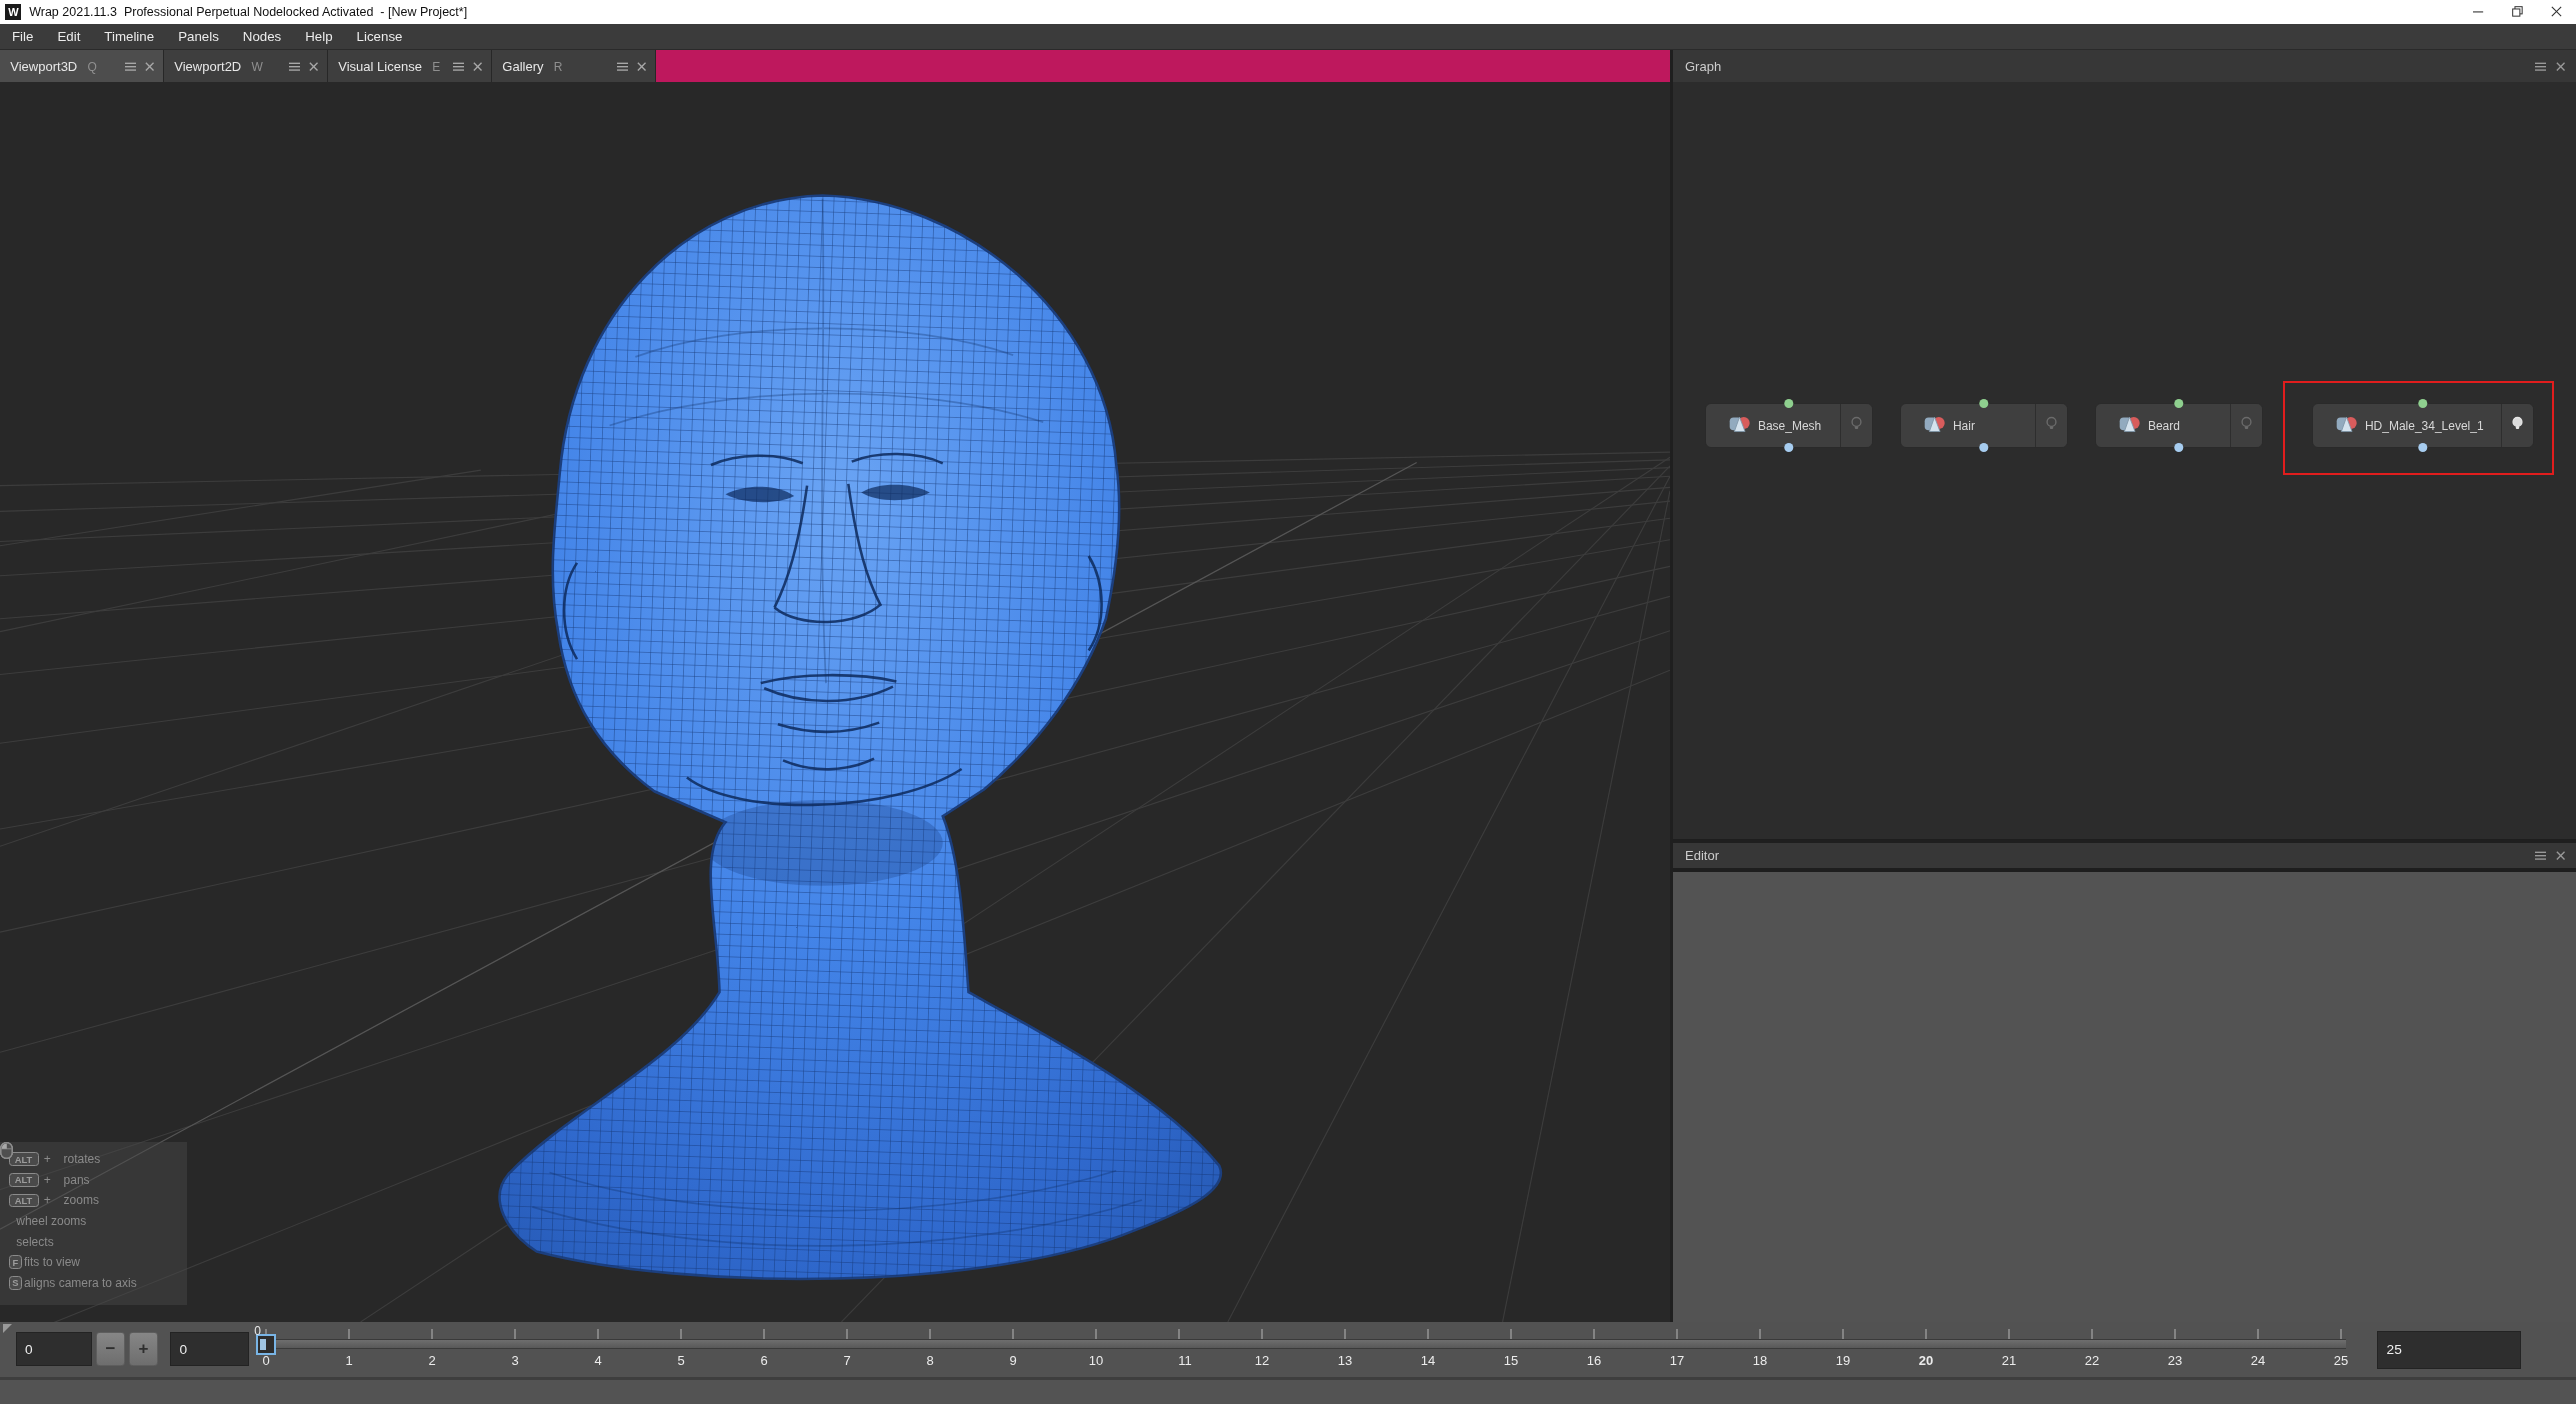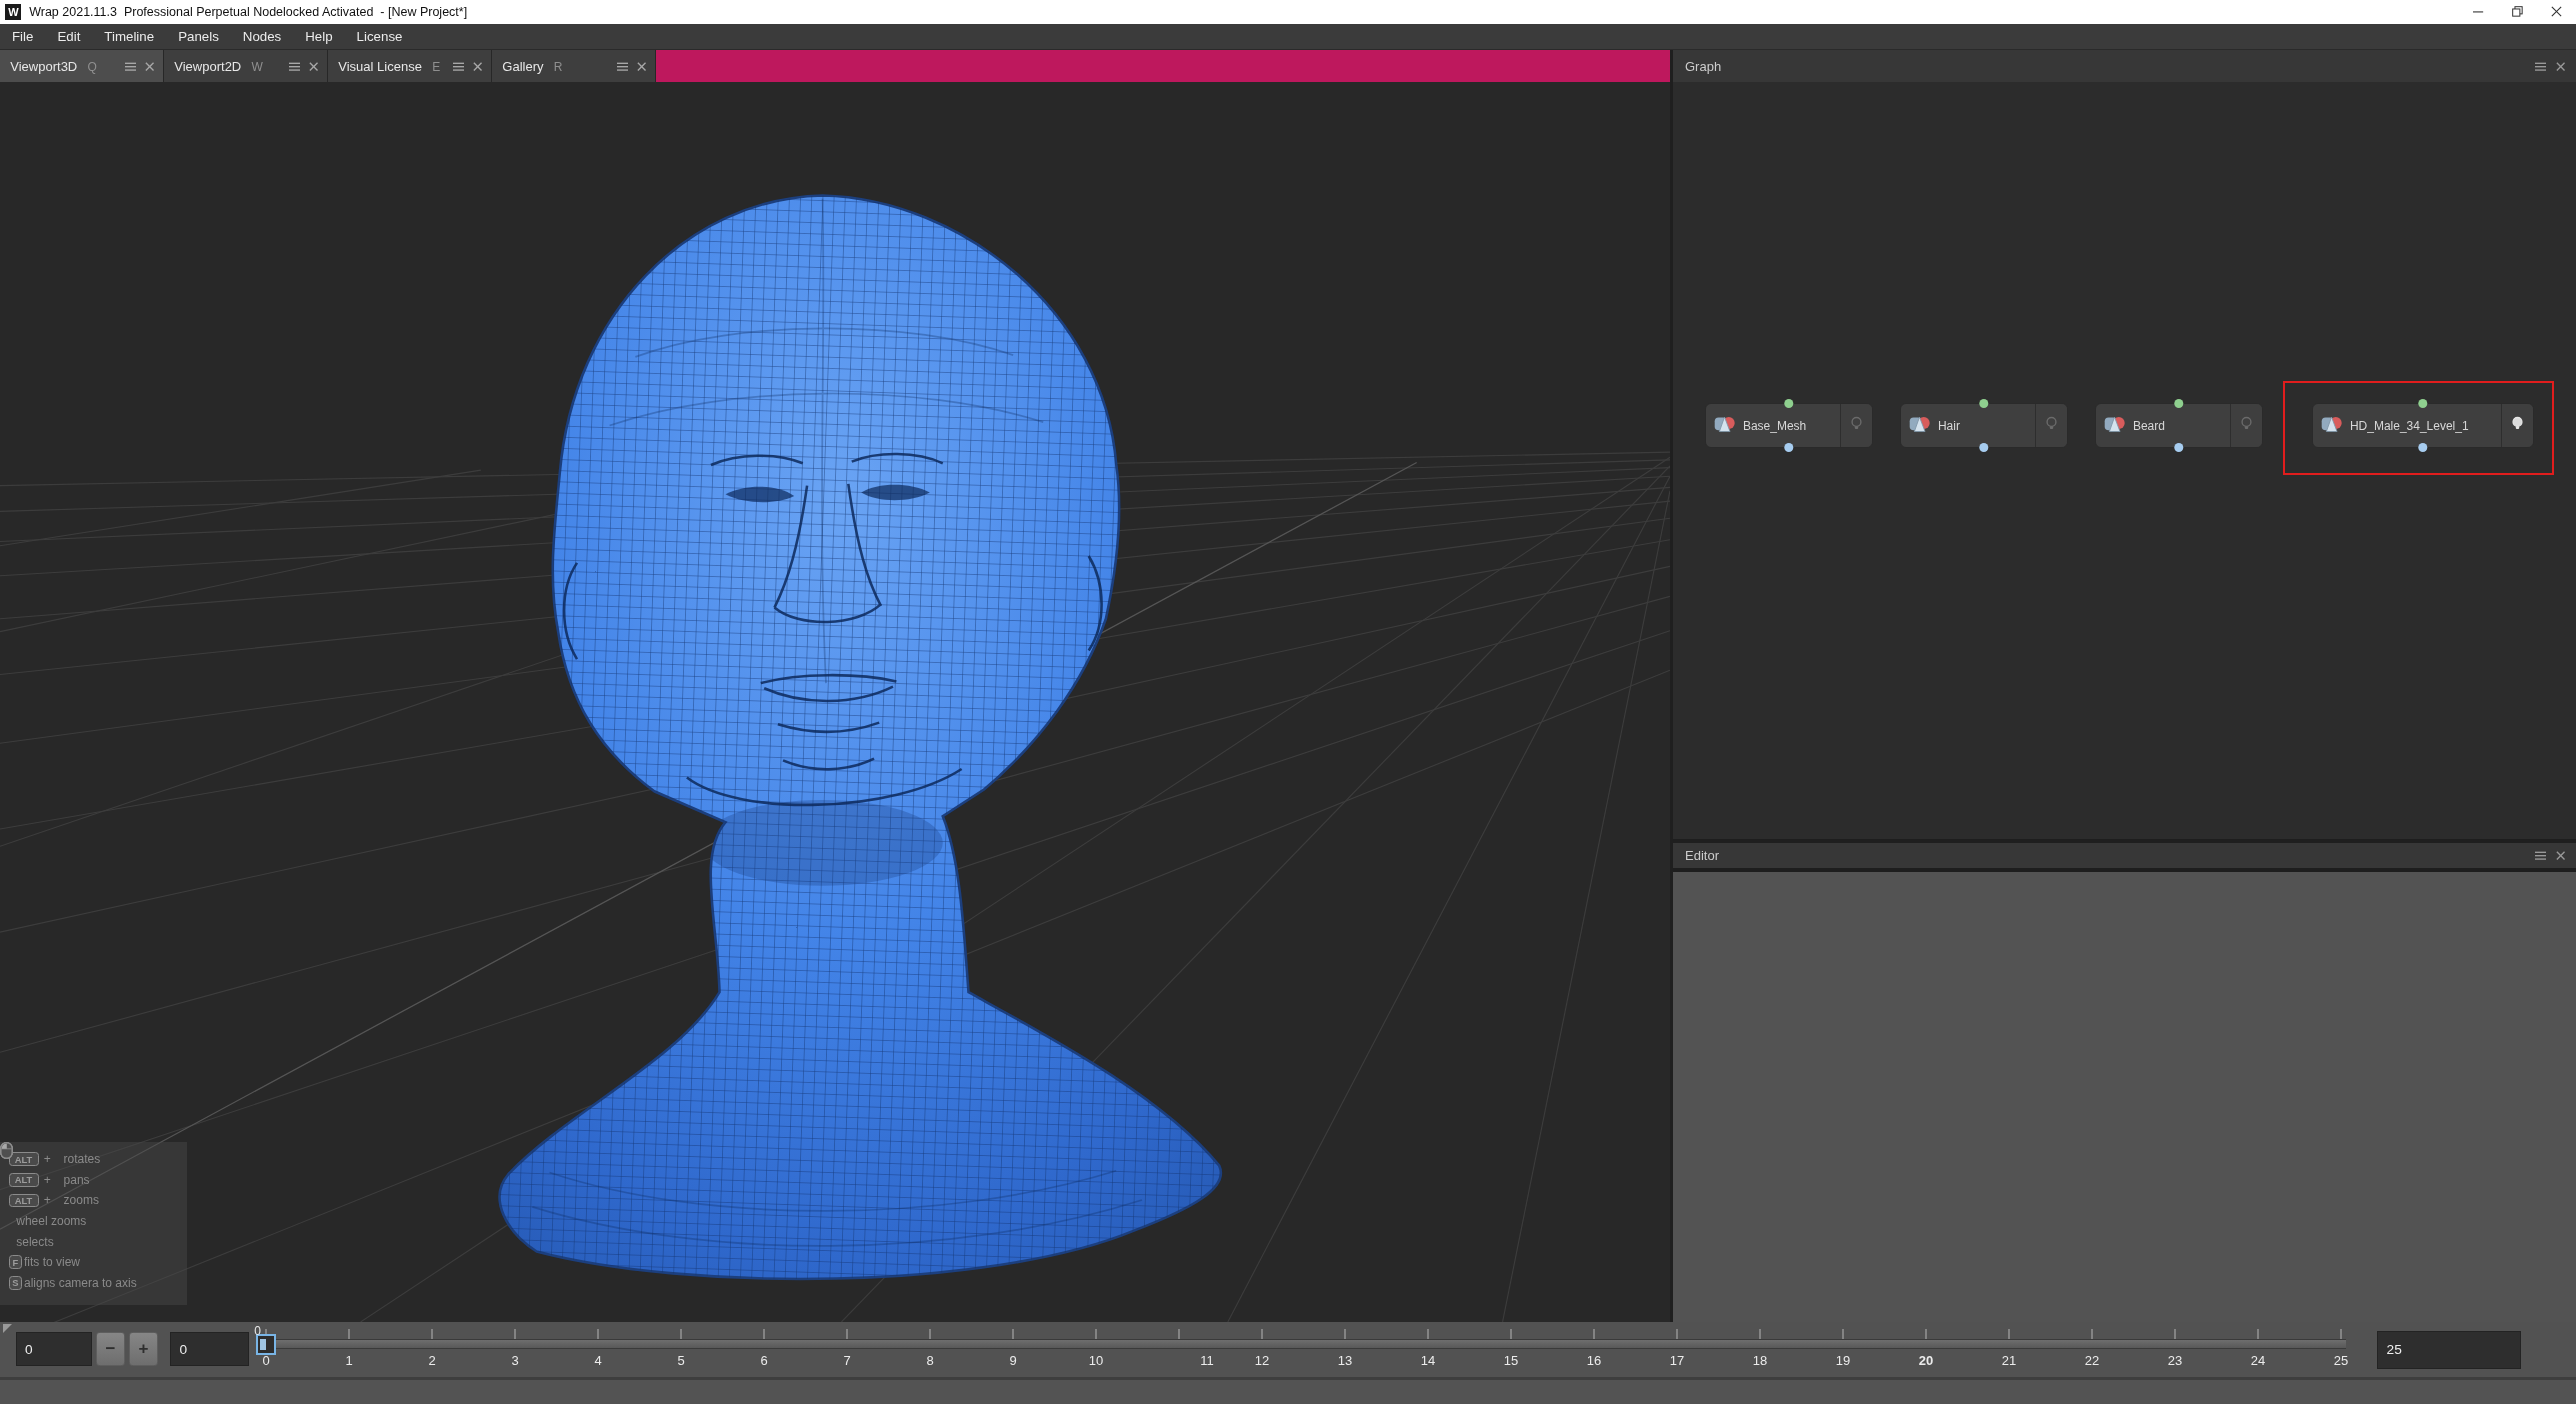--- a/index.html
+++ b/index.html
@@ -55,21 +55,21 @@
   .keycap{display:inline-flex;align-items:center;justify-content:center;border:1.3px solid #8b8b8b;
           border-radius:3.4px;color:#9c9c9c;background:#4a4a4a;font-weight:bold;font-size:9.4px;
           height:13.7px;min-width:13.7px;padding:0 2.6px;box-sizing:border-box;}
   .keycap.wide{padding:0 5.2px;}
   .hint-row .mouse{display:flex;align-items:center;margin-right:6px;}
   .hint-row .hint-label{margin-left:1.7px;}
 
   
   .gnode{position:absolute;height:45px;background:#3f3f3f;border:0.9px solid #2a2a2a;border-radius:6px;
          box-sizing:border-box;display:flex;align-items:stretch;}
-  .gnode .node-body{flex:1;display:flex;align-items:center;padding-left:7px;}
+  .gnode .node-body{flex:1;display:flex;align-items:center;padding-left:22px;}
   .gnode .node-label{color:#d8d8d8;font-size:12px;margin-left:6.9px;white-space:nowrap;}
   .gnode .bulb-cell{width:31px;display:flex;align-items:center;justify-content:center;
                     border-left:0.9px solid #2e2e2e;border-radius:0 6px 6px 0;background:#3f3f3f;}
   .dot{position:absolute;width:9.4px;height:9.4px;border-radius:50%;left:50%;transform:translateX(-50%);}
   .dot.out{top:-5.2px;background:#8fd08f;}
   .dot.in{bottom:-5.2px;background:#a7cdf0;}
   #node-highlight{position:absolute;border:2.6px solid #e11d1d;box-sizing:border-box;}
 
   
   #timeline{left:0;top:1322px;width:2576px;height:55px;background:#525252;}
@@ -523,21 +523,21 @@
       <div class="tick-label" style="left: 498px;">6</div>
       <div class="tick" style="left: 580px;"></div>
       <div class="tick-label" style="left: 581px;">7</div>
       <div class="tick" style="left: 663px;"></div>
       <div class="tick-label" style="left: 664px;">8</div>
       <div class="tick" style="left: 746px;"></div>
       <div class="tick-label" style="left: 747px;">9</div>
       <div class="tick" style="left: 829px;"></div>
       <div class="tick-label" style="left: 830px;">10</div>
       <div class="tick" style="left: 912px;"></div>
-      <div class="tick-label" style="left: 941px;">11</div>
+      <div class="tick-label" style="left: 919px;">11</div>
       <div class="tick" style="left: 995px;"></div>
       <div class="tick-label" style="left: 996px;">12</div>
       <div class="tick" style="left: 1078px;"></div>
       <div class="tick-label" style="left: 1079px;">13</div>
       <div class="tick" style="left: 1161px;"></div>
       <div class="tick-label" style="left: 1162px;">14</div>
       <div class="tick" style="left: 1244px;"></div>
       <div class="tick-label" style="left: 1245px;">15</div>
       <div class="tick" style="left: 1327px;"></div>
       <div class="tick-label" style="left: 1328px;">16</div>

